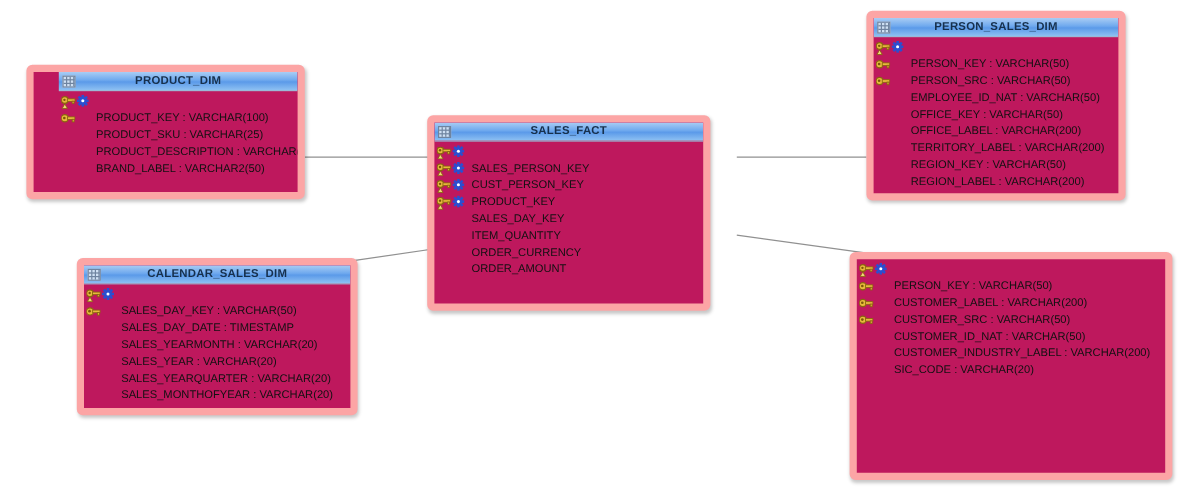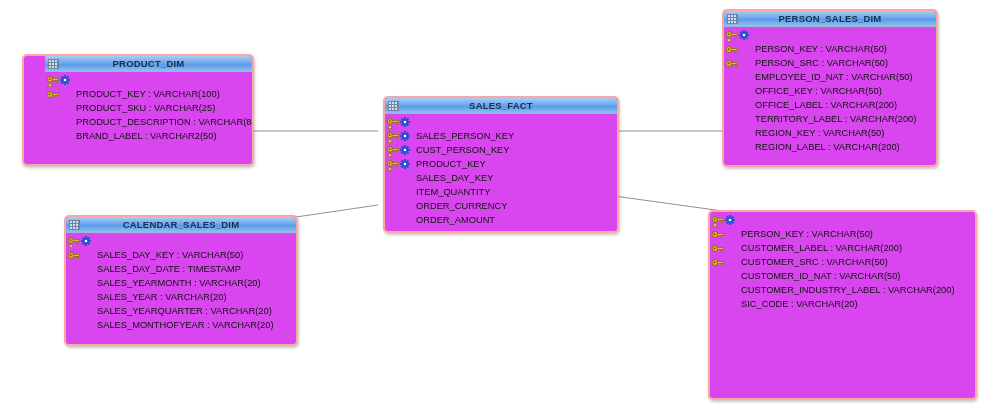--- a/index.html
+++ b/index.html
@@ -11,22 +11,22 @@
     position:relative;
   }
   #canvas{position:absolute;left:0;top:0;width:992px;height:416px;}
 
   
   #links{position:absolute;left:0;top:0;width:992px;height:416px;pointer-events:none;}
 
   
   .entity{
     position:absolute;
-    background:#d946ef;
-    border:2px solid #fca5a5;
+    background:#be185d;
+    border:6px solid #fca5a5;
     border-radius:5px;
     box-shadow:1px 2px 3px rgba(0,0,0,.22);
     box-sizing:border-box;
     overflow:hidden;
   }
   .titlebar{
     height:15px;
     background:linear-gradient(to bottom,#a9cdf4 0%,#6fa9ee 45%,#5b9ae9 55%,#8dc0f2 100%);
     border-bottom:1px solid #9bb9d6;
     display:flex;
@@ -138,21 +138,21 @@
           </div>
           <div class="col">
             <span class="icos">
               <span class="spacer"></span>
               <span class="spacer-g"></span>
             </span>
             <span class="col-label">BRAND_LABEL : VARCHAR2(50)</span>
           </div>
         </div>
       </div>
-      <div class="entity" style="left: 383px; top: 96px; width: 236px; height: 137px;">
+      <div class="entity" style="left: 356px; top: 96px; width: 236px; height: 163px;">
         <div class="titlebar">
           <span class="grid-ico"></span>
           <span class="title-text">SALES_FACT</span>
         </div>
         <div class="cols">
           <div class="col">
             <span class="icos">
               <span class="key-ico"><svg viewBox="0 0 13 11" width="13" height="11">
                   <circle cx="3" cy="3.4" r="2.8" fill="#e8b93c" stroke="#8a6410" stroke-width="1"></circle>
                   <circle cx="2.7" cy="3.2" r="1" fill="#7b5708"></circle>

